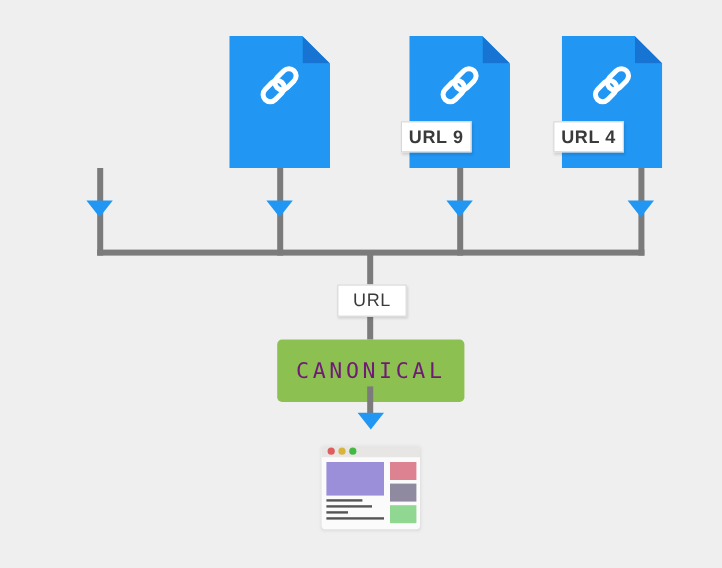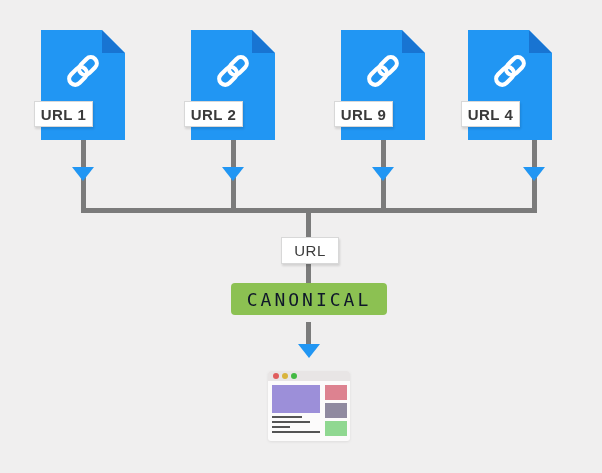--- a/index.html
+++ b/index.html
@@ -28,22 +28,22 @@
   .hline{position:absolute;left:81px;top:208px;width:456px;height:5px;background:var(--line-gray);}
   .stem-top{position:absolute;left:306px;top:212px;width:5px;height:71px;background:var(--line-gray);}
   .stem-bottom{position:absolute;left:306px;top:322px;width:5px;height:23px;background:var(--line-gray);}
   .a5{left:298px;top:344px}
 
   
   .url-tag{position:absolute;left:281px;top:237px;width:56px;height:25px;background:var(--label-bg);
        border:1px solid var(--label-border);box-shadow:1px 2px 2px rgba(0,0,0,.12);
        color:var(--label-text);font-size:15px;font-weight:normal;
        display:flex;align-items:center;justify-content:center;letter-spacing:.5px;}
-  .canonical{position:absolute;left:231px;top:283px;width:156px;height:32px;
-       background:var(--canonical-green);border-radius:4px;color:#0f172a;
+  .canonical{position:absolute;left:231px;top:283px;width:156px;height:52px;
+       background:var(--canonical-green);border-radius:4px;color:#701a75;
        font-family:"DejaVu Sans Mono",monospace;font-size:18px;letter-spacing:3px;
        display:flex;align-items:center;justify-content:center;}
 
   
   .browser{position:absolute;left:268px;top:371px;width:82px;height:70px;background:#fcfbfb;
        border-radius:3px;box-shadow:0 1px 3px rgba(0,0,0,.08);}
   .bbar{position:absolute;left:0;top:0;width:100%;height:10px;background:var(--titlebar);
        border-radius:3px 3px 0 0;display:flex;align-items:center;gap:3px;padding-left:5px;box-sizing:border-box;}
   .dot{width:6px;height:6px;border-radius:50%;display:inline-block;}
   .dred{background:var(--dot-red)}.dyellow{background:var(--dot-yellow)}.dgreen{background:var(--dot-green)}
@@ -53,44 +53,31 @@
   .t2{top:32px;background:var(--thumb-gray)}
   .t3{top:50px;background:var(--thumb-green)}
   .tline{position:absolute;left:4px;height:2px;background:var(--textline);}
   .l1{top:45px;width:30px}.l2{top:50px;width:38px}.l3{top:55px;width:18px}.l4{top:60px;width:48px}
 </style>
 </head>
 <body>
 
 <div class="stage">
 
-  <div class="doc-group p1">
-    <div class="doc">
-      <div class="fold"></div>
-      <svg class="linkicon" width="38" height="38" viewBox="0 0 38 38">
-        <g transform="rotate(-45 19 19)" fill="none" stroke="#ffffff" stroke-width="4.2">
-          <rect x="2" y="13" width="20" height="12" rx="6"></rect>
-          <rect x="16" y="13" width="20" height="12" rx="6"></rect>
-        </g>
-      </svg>
-    </div>
-    <div class="tag">URL 1</div>
-  </div>
 
   <div class="doc-group p2">
     <div class="doc">
       <div class="fold"></div>
       <svg class="linkicon" width="38" height="38" viewBox="0 0 38 38">
         <g transform="rotate(-45 19 19)" fill="none" stroke="#ffffff" stroke-width="4.2">
           <rect x="2" y="13" width="20" height="12" rx="6"></rect>
           <rect x="16" y="13" width="20" height="12" rx="6"></rect>
         </g>
       </svg>
     </div>
-    <div class="tag">URL 2</div>
   </div>
 
   <div class="doc-group p3">
     <div class="doc">
       <div class="fold"></div>
       <svg class="linkicon" width="38" height="38" viewBox="0 0 38 38">
         <g transform="rotate(-45 19 19)" fill="none" stroke="#ffffff" stroke-width="4.2">
           <rect x="2" y="13" width="20" height="12" rx="6"></rect>
           <rect x="16" y="13" width="20" height="12" rx="6"></rect>
         </g>

